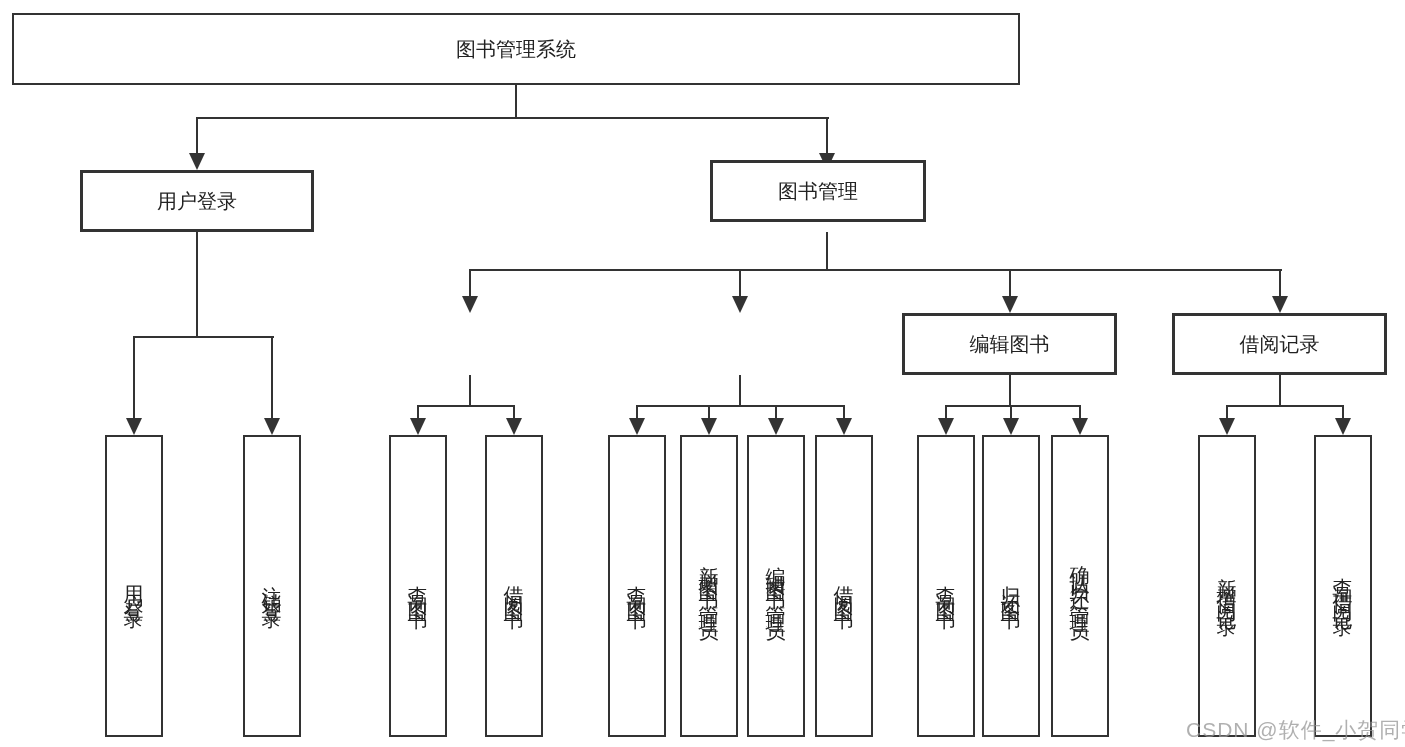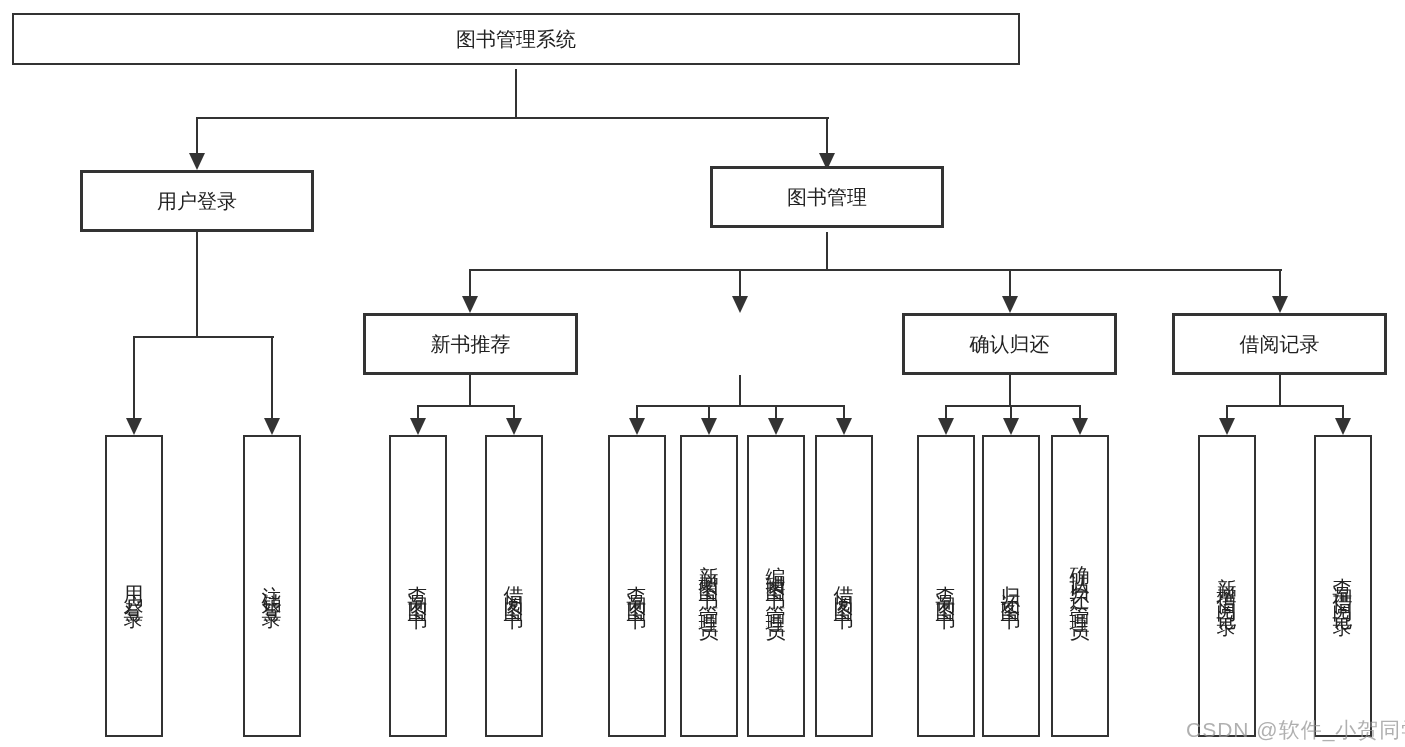--- a/index.html
+++ b/index.html
@@ -28,52 +28,51 @@
   .watermark{
     position:absolute;left:1186px;top:716px;z-index:3;
     font-size:21px;color:rgba(150,150,150,0.75);letter-spacing:1px;white-space:nowrap;
   }
 </style>
 </head>
 <body>
 
 <div class="canvas">
 
-  <div class="box" style="left:12px;top:13px;width:1008px;height:52px">图书管理系统</div>
+  <div class="box" style="left:12px;top:13px;width:1008px;height:72px">图书管理系统</div>
 
   <div class="vl" style="left:515px;top:69px;height:49px"></div>
   <div class="hl" style="left:196px;top:117px;width:633px"></div>
   <div class="vl" style="left:196px;top:117px;height:39px"></div>
   <div class="ar" style="left:189px;top:153px"></div>
   <div class="vl" style="left:826px;top:117px;height:39px"></div>
   <div class="ar" style="left:819px;top:153px"></div>
 
   <div class="box b3" style="left:80px;top:170px;width:234px;height:62px">用户登录</div>
-  <div class="box b3" style="left:710px;top:166px;width:234px;height:62px">图书管理</div>
+  <div class="box b3" style="left:710px;top:160px;width:216px;height:62px">图书管理</div>
 
   <div class="vl" style="left:196px;top:232px;height:105px"></div>
   <div class="hl" style="left:133px;top:336px;width:141px"></div>
   <div class="vl" style="left:133px;top:336px;height:85px"></div>
   <div class="ar" style="left:126px;top:418px"></div>
   <div class="vl" style="left:271px;top:336px;height:85px"></div>
   <div class="ar" style="left:264px;top:418px"></div>
 
   <div class="vl" style="left:826px;top:232px;height:38px"></div>
   <div class="hl" style="left:469px;top:269px;width:813px"></div>
   <div class="vl" style="left:469px;top:269px;height:31px"></div>
   <div class="ar" style="left:462px;top:296px"></div>
   <div class="vl" style="left:739px;top:269px;height:31px"></div>
   <div class="ar" style="left:732px;top:296px"></div>
   <div class="vl" style="left:1009px;top:269px;height:31px"></div>
   <div class="ar" style="left:1002px;top:296px"></div>
   <div class="vl" style="left:1279px;top:269px;height:31px"></div>
   <div class="ar" style="left:1272px;top:296px"></div>
 
-  <div class="box b3" style="left:363px;top:313px;width:215px;height:62px">新书推荐</div>
-  <div class="box b3" style="left:902px;top:313px;width:215px;height:62px">确认归还</div>
+  <div class="box b3" style="left:902px;top:313px;width:215px;height:62px">编辑图书</div>
   <div class="box b3" style="left:1172px;top:313px;width:215px;height:62px">借阅记录</div>
 
   <div class="vl" style="left:469px;top:375px;height:32px"></div>
   <div class="hl" style="left:417px;top:405px;width:98px"></div>
   <div class="vl" style="left:417px;top:405px;height:16px"></div>
   <div class="ar" style="left:410px;top:418px"></div>
   <div class="vl" style="left:513px;top:405px;height:16px"></div>
   <div class="ar" style="left:506px;top:418px"></div>
 
   <div class="vl" style="left:739px;top:375px;height:32px"></div>

